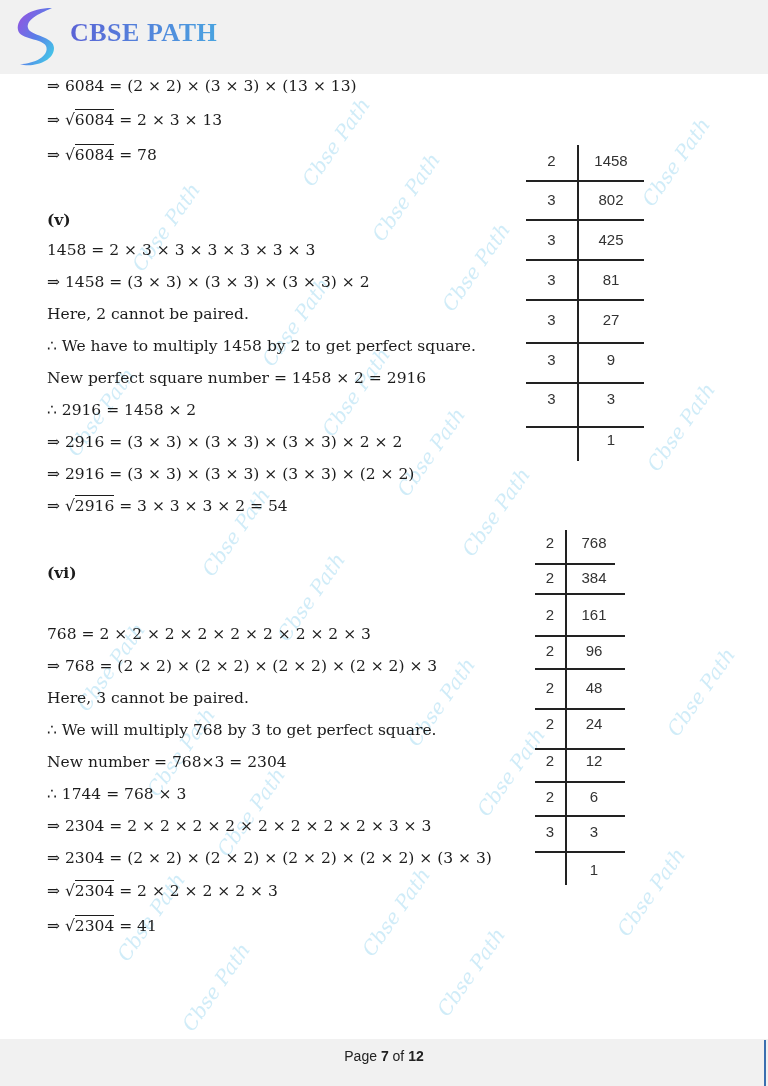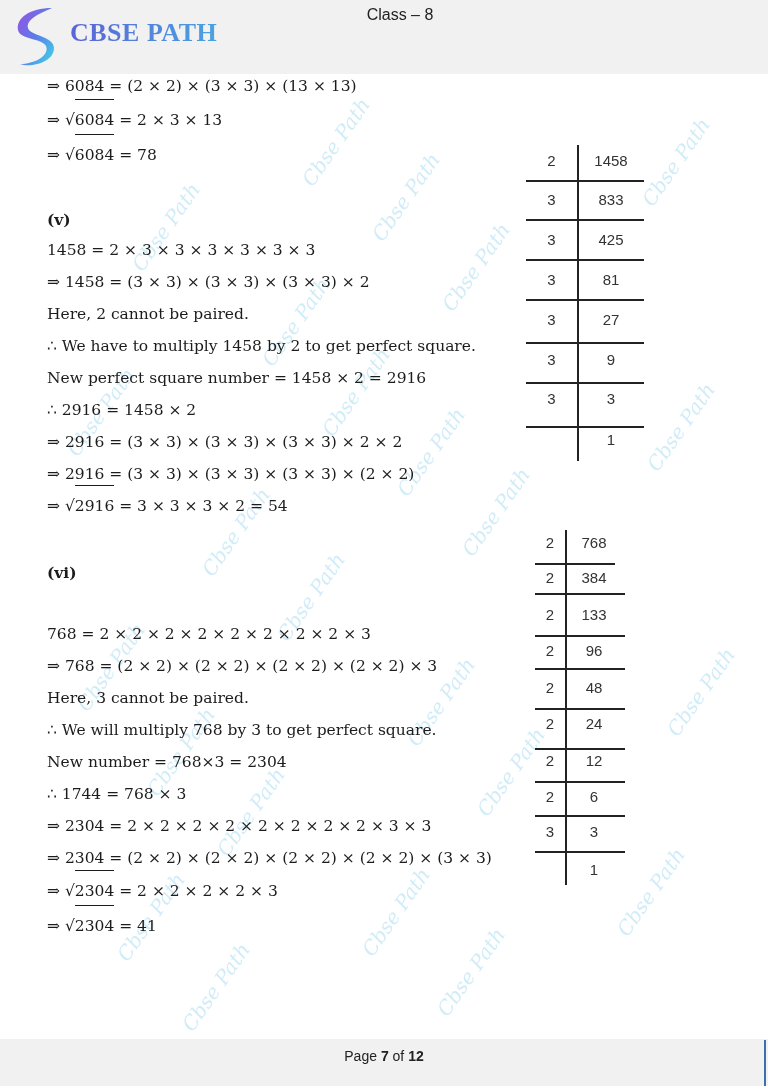--- a/index.html
+++ b/index.html
@@ -24,21 +24,21 @@
     position: absolute; left: 230px; width: 340px; top: 4px; text-align: center;
     font-family: "Liberation Sans", sans-serif; font-size: 16px; color: #222; line-height: 22px;
   }
   .content { position: absolute; left: 47px; top: 74px; width: 470px; }
   .line {
     position: absolute; left: 0; white-space: nowrap;
     font-family: "DejaVu Serif", serif; font-size: 15.5px; color: #1c1c1c;
   }
   .label { font-weight: bold; }
   .sqrt { display: inline-block; }
-  .sqrt .rad { border-top: 1.3px solid #1c1c1c; padding-top: 11px; }
+  .sqrt .rad { border-top: 1.3px solid #1c1c1c; padding-top: 1px; }
   .table {
     position: absolute; font-family: "Liberation Sans", sans-serif; font-size: 15px; color: #333;
   }
   .table .vline { position: absolute; width: 1.5px; background: #222; }
   .table .hline { position: absolute; height: 1.5px; background: #222; }
   .table .cell { position: absolute; text-align: center; }
   .footer {
     position: absolute; left: 0; top: 1039px; width: 768px; height: 47px; background: #f1f1f1;
   }
   .footer .pg {
@@ -61,21 +61,20 @@
       <linearGradient id="lg" x1="0" y1="0" x2="1" y2="1">
         <stop offset="0" stop-color="#9b4fe0"></stop>
         <stop offset="0.5" stop-color="#5a7de8"></stop>
         <stop offset="1" stop-color="#3fd8e8"></stop>
       </linearGradient>
     </defs>
     <path d="M44 4 C22 4 8 14 10 26 C12 36 34 34 38 42 C42 52 26 60 12 60 C24 64 46 58 46 44 C46 32 22 32 20 24 C18 16 30 10 44 4 Z" fill="url(#lg)"></path>
   </svg>
   <div class="brand">CBSE PATH</div>
   <div class="hdr-lines">
-    <div>Class – 8</div>
   </div>
 </div>
 
 <div>
   <span class="wm" style="left:285px;top:130px">Cbse Path</span>
   <span class="wm" style="left:115px;top:215px">Cbse Path</span>
   <span class="wm" style="left:355px;top:185px">Cbse Path</span>
   <span class="wm" style="left:425px;top:255px">Cbse Path</span>
   <span class="wm" style="left:625px;top:150px">Cbse Path</span>
   <span class="wm" style="left:245px;top:310px">Cbse Path</span>
@@ -144,21 +143,21 @@
   <div class="hline" style="left:0;top:74px;width:118px"></div>
   <div class="hline" style="left:0;top:114px;width:118px"></div>
   <div class="hline" style="left:0;top:154px;width:118px"></div>
   <div class="hline" style="left:0;top:197px;width:118px"></div>
   <div class="hline" style="left:0;top:237px;width:118px"></div>
   <div class="hline" style="left:0;top:281px;width:118px"></div>
 
   <div class="cell" style="left:0;width:51px;top:7px">2</div>
   <div class="cell" style="left:52px;width:66px;top:7px">1458</div>
   <div class="cell" style="left:0;width:51px;top:46px">3</div>
-  <div class="cell" style="left:52px;width:66px;top:46px">833</div>
+  <div class="cell" style="left:52px;width:66px;top:46px">802</div>
   <div class="cell" style="left:0;width:51px;top:86px">3</div>
   <div class="cell" style="left:52px;width:66px;top:86px">425</div>
   <div class="cell" style="left:0;width:51px;top:126px">3</div>
   <div class="cell" style="left:52px;width:66px;top:126px">81</div>
   <div class="cell" style="left:0;width:51px;top:166px">3</div>
   <div class="cell" style="left:52px;width:66px;top:166px">27</div>
   <div class="cell" style="left:0;width:51px;top:206px">3</div>
   <div class="cell" style="left:52px;width:66px;top:206px">9</div>
   <div class="cell" style="left:0;width:51px;top:245px">3</div>
   <div class="cell" style="left:52px;width:66px;top:245px">3</div>
@@ -176,21 +175,21 @@
   <div class="hline" style="left:0;top:218px;width:90px"></div>
   <div class="hline" style="left:0;top:251px;width:90px"></div>
   <div class="hline" style="left:0;top:285px;width:90px"></div>
   <div class="hline" style="left:0;top:321px;width:90px"></div>
 
   <div class="cell" style="left:0;width:30px;top:4px">2</div>
   <div class="cell" style="left:31px;width:56px;top:4px">768</div>
   <div class="cell" style="left:0;width:30px;top:39px">2</div>
   <div class="cell" style="left:31px;width:56px;top:39px">384</div>
   <div class="cell" style="left:0;width:30px;top:76px">2</div>
-  <div class="cell" style="left:31px;width:56px;top:76px">133</div>
+  <div class="cell" style="left:31px;width:56px;top:76px">161</div>
   <div class="cell" style="left:0;width:30px;top:112px">2</div>
   <div class="cell" style="left:31px;width:56px;top:112px">96</div>
   <div class="cell" style="left:0;width:30px;top:149px">2</div>
   <div class="cell" style="left:31px;width:56px;top:149px">48</div>
   <div class="cell" style="left:0;width:30px;top:185px">2</div>
   <div class="cell" style="left:31px;width:56px;top:185px">24</div>
   <div class="cell" style="left:0;width:30px;top:222px">2</div>
   <div class="cell" style="left:31px;width:56px;top:222px">12</div>
   <div class="cell" style="left:0;width:30px;top:258px">2</div>
   <div class="cell" style="left:31px;width:56px;top:258px">6</div>

